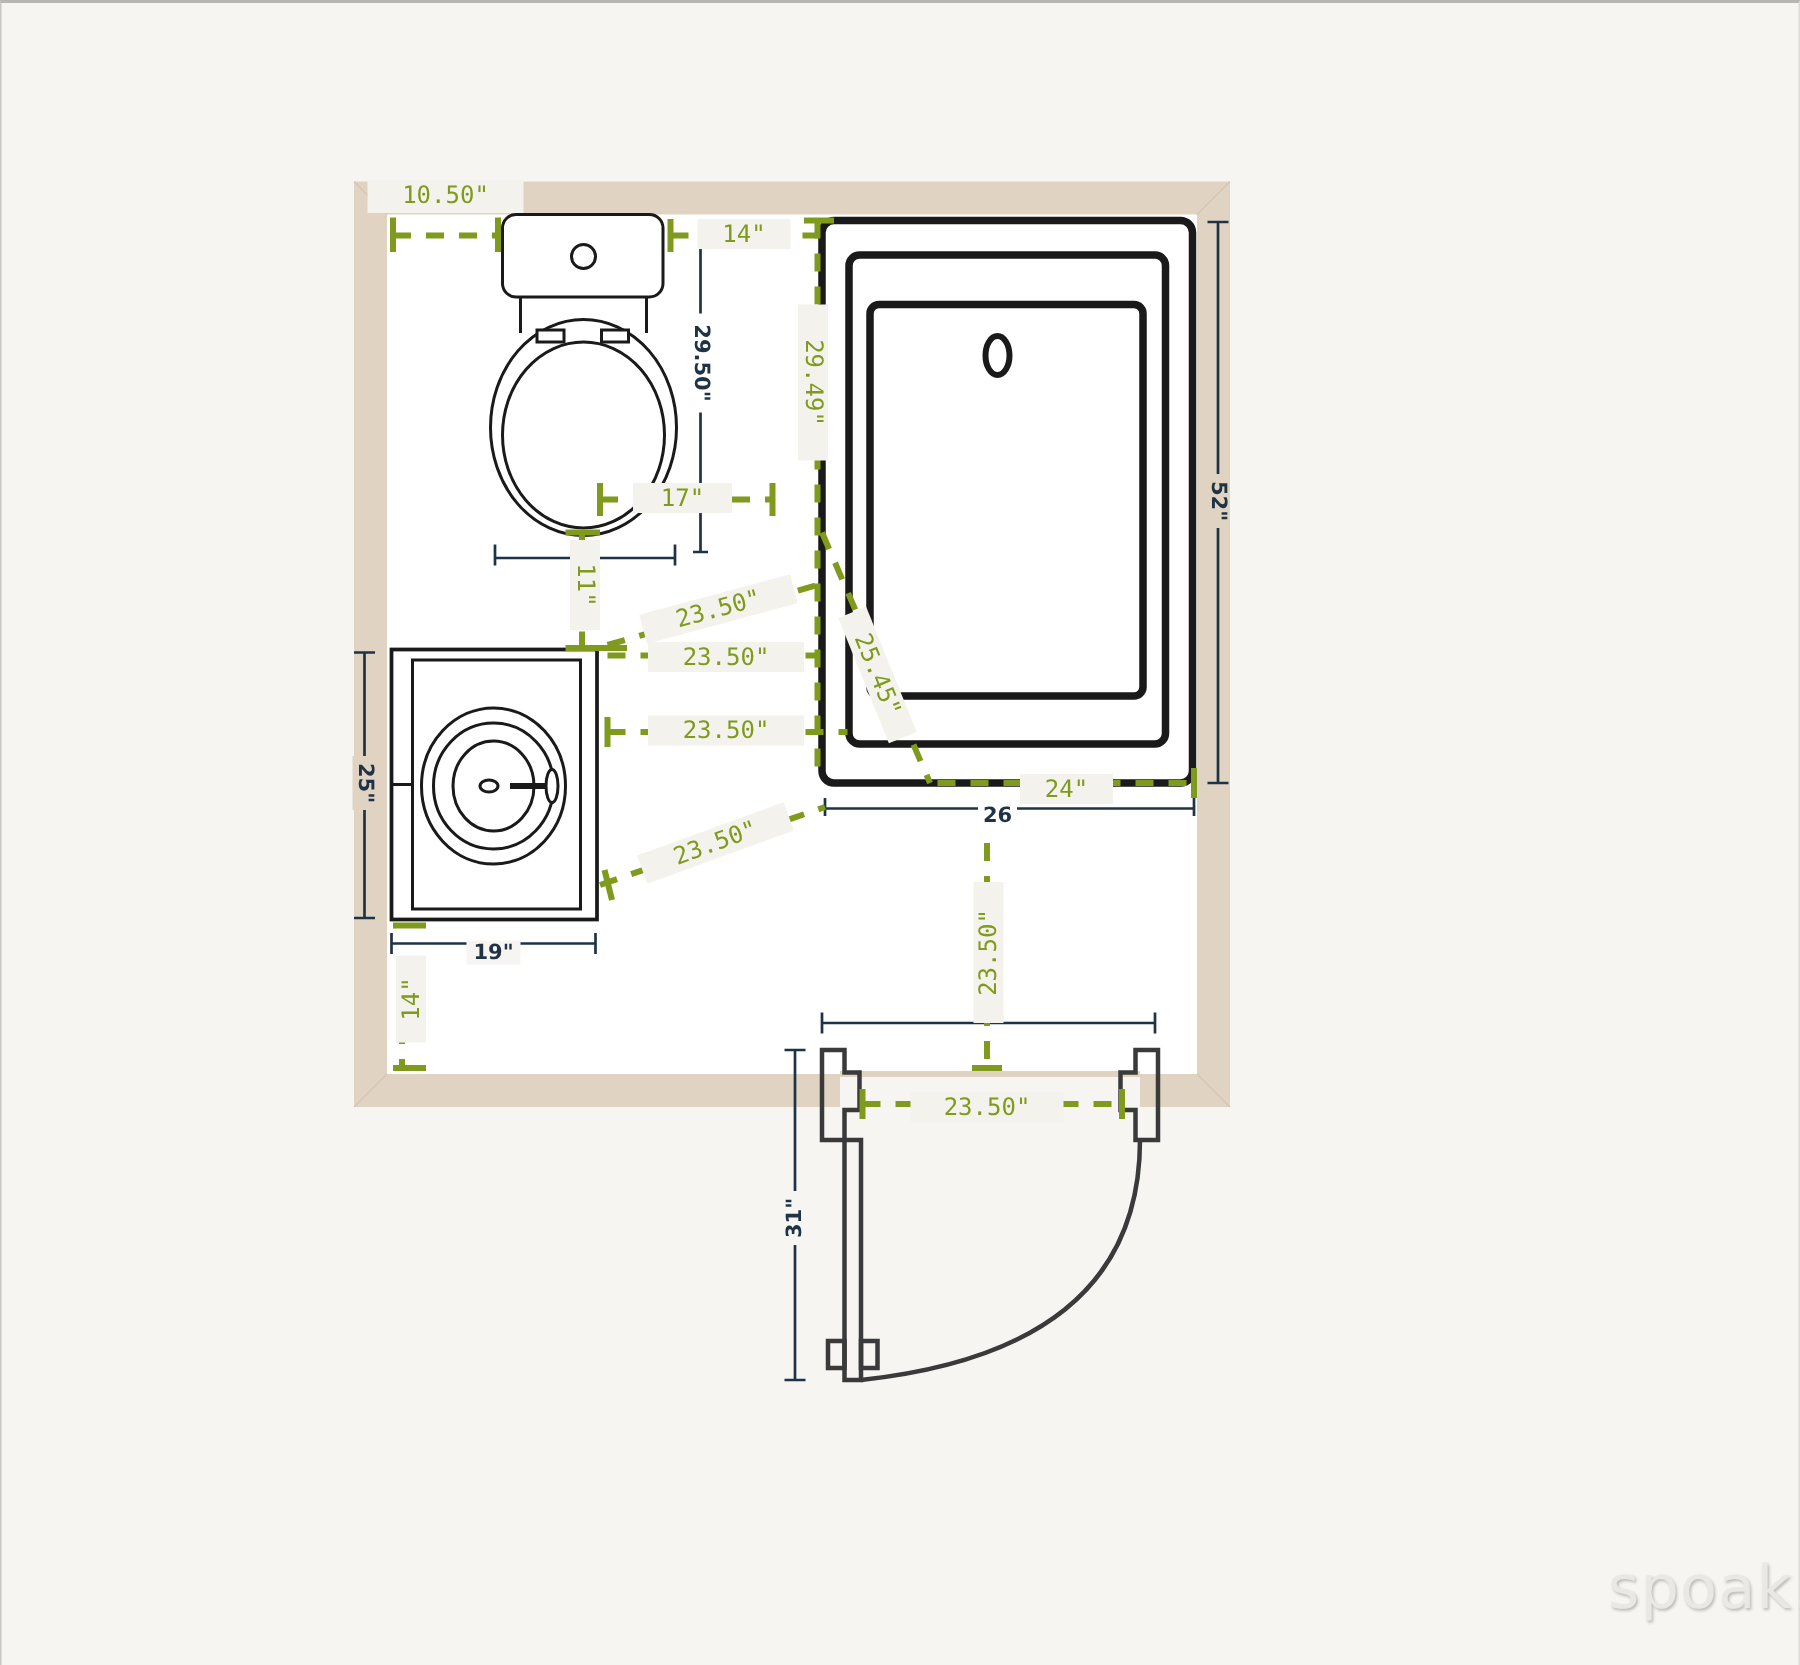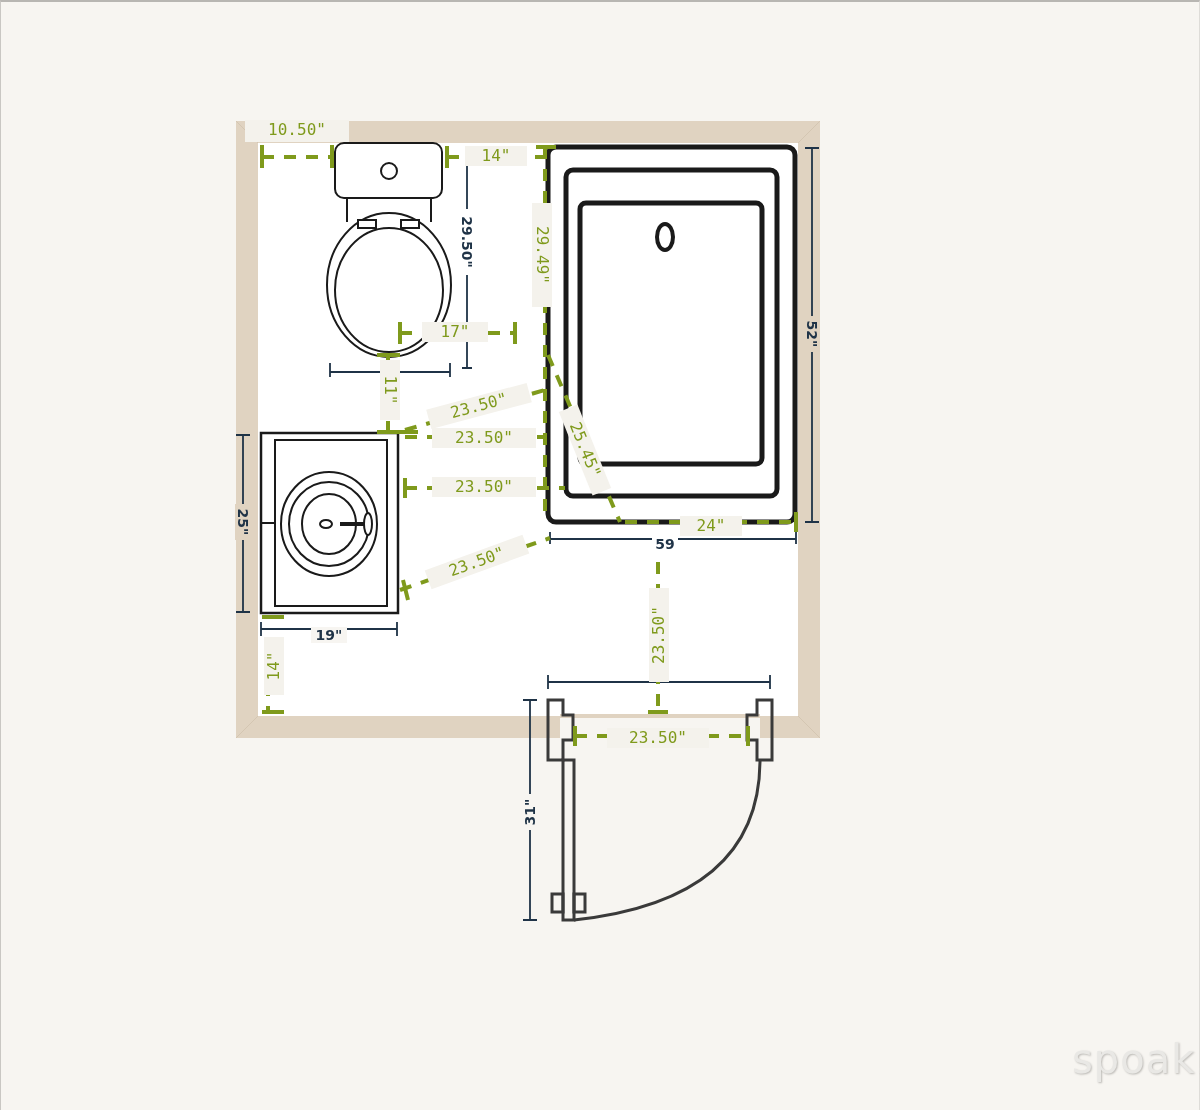--- a/index.html
+++ b/index.html
@@ -129,18 +129,18 @@
 <div class="lbl" style="left:432px;top:477px;width:104px;">23.50"</div>
 <div class="lbl" style="left:425px;top:552px;width:104px;transform:rotate(-20deg);">23.50"</div>
 <div class="lbl" style="left:540px;top:440px;width:90px;transform:rotate(68deg);">25.45"</div>
 <div class="lbl" style="left:680px;top:516px;width:62px;">24"</div>
 <div class="lbl" style="left:612px;top:625px;width:94px;transform:rotate(-90deg);">23.50"</div>
 <div class="lbl" style="left:607px;top:728px;width:102px;">23.50"</div>
 <div class="lbl" style="left:245px;top:656px;width:58px;transform:rotate(-90deg);">14"</div>
 
 <div class="dlbl" style="left:434px;top:234px;width:66px;transform:rotate(90deg);">29.50"</div>
 <div class="dlbl" style="left:794px;top:326px;width:36px;transform:rotate(90deg);background:#e0d3c1;">52"</div>
-<div class="dlbl" style="left:652px;top:536px;width:26px;">59</div>
+<div class="dlbl" style="left:652px;top:536px;width:26px;">26</div>
 <div class="dlbl out" style="left:225px;top:514px;width:36px;transform:rotate(90deg);background:#e0d3c1;">25"</div>
 <div class="dlbl out" style="left:311px;top:627px;width:36px;">19"</div>
 <div class="dlbl out" style="left:512px;top:804px;width:36px;transform:rotate(-90deg);">31"</div>
 
 <div class="logo">spoak.</div>
 
 </body></html>

